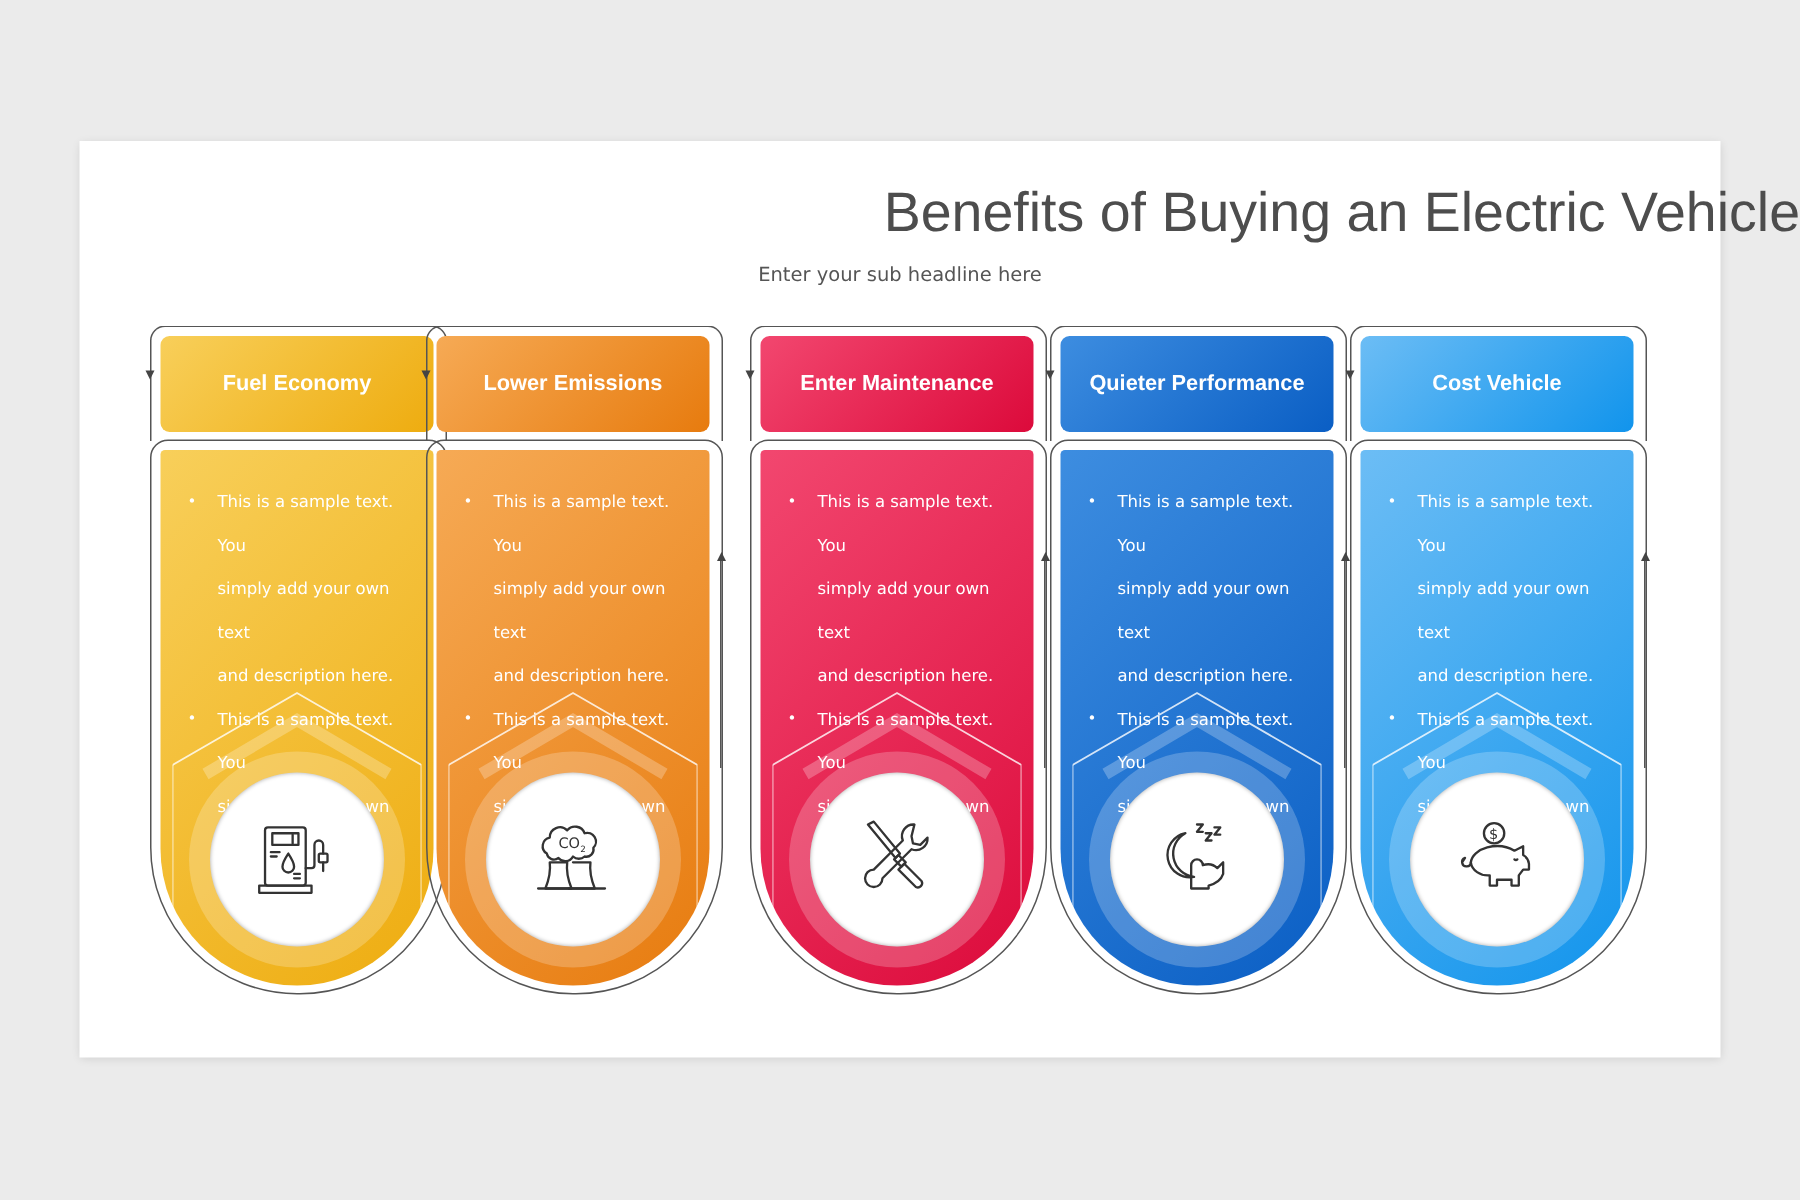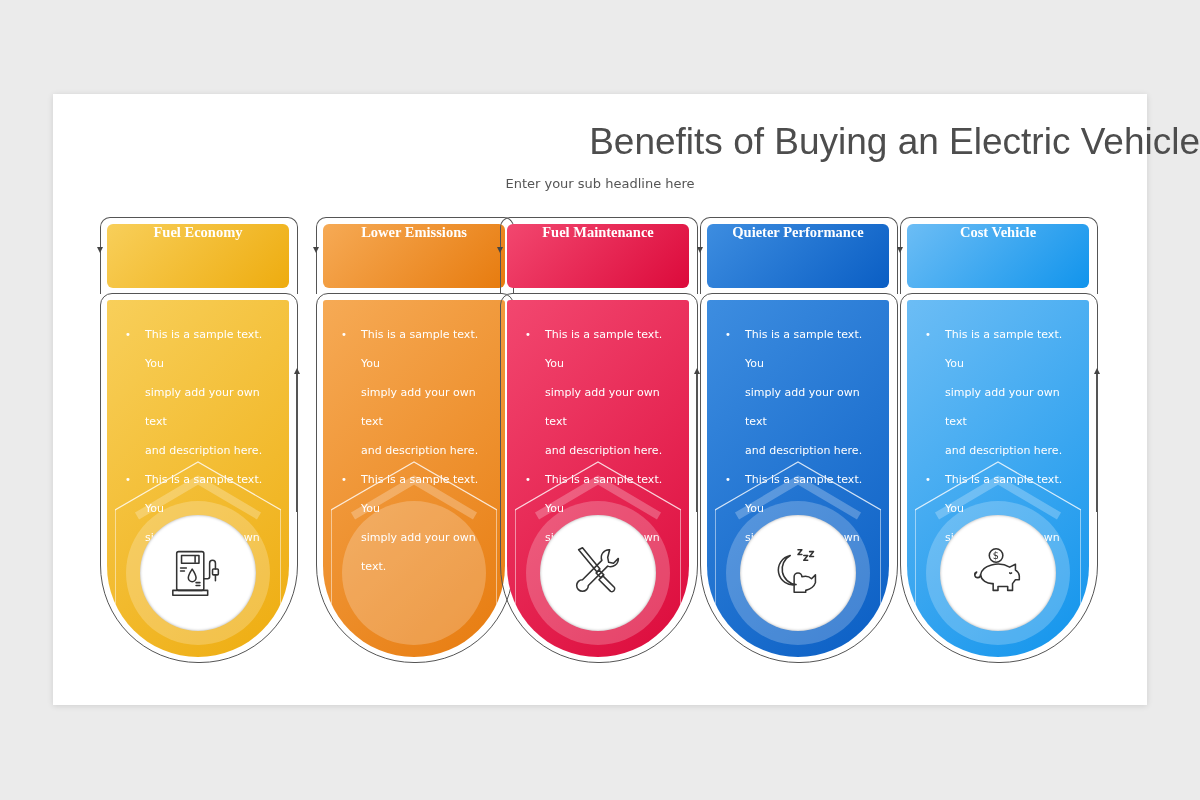--- a/index.html
+++ b/index.html
@@ -2,21 +2,21 @@
 <html><head>
 <meta charset="utf-8">
 <style>
   html, body { margin:0; padding:0; }
   body { width:1200px; height:800px; background:#ebebeb; position:relative; overflow:hidden; font-family:"Liberation Sans", sans-serif; }
   .slide { position:absolute; left:53px; top:94px; width:1094px; height:611px; background:#ffffff; box-shadow:0 1px 6px rgba(0,0,0,0.12); }
   .title { position:absolute; left:0; width:1200px; top:121px; text-align:right; font-size:37px; color:#4d4d4d; font-family:"Liberation Sans", sans-serif; }
   .subtitle { position:absolute; left:0; width:1200px; top:176px; text-align:center; font-size:13px; color:#555; font-family:"DejaVu Sans", sans-serif; }
   .col { position:absolute; top:217px; width:200px; height:448px; }
   .frame-top { position:absolute; left:0; top:0; width:196px; height:76px; border:1.5px solid #555; border-bottom:none; border-radius:10px 10px 0 0; }
-  .hdr { position:absolute; left:7px; top:7px; width:182px; height:64px; border-radius:6px; display:flex; justify-content:center; color:#fff; font-weight:bold; font-size:14.5px; font-family:Liberation Serif, serif; }
+  .hdr { position:absolute; left:7px; top:7px; width:182px; height:64px; border-radius:6px; display:flex; align-items:center; justify-content:center; color:#fff; font-weight:bold; font-size:14.5px; font-family:Liberation Sans, sans-serif; }
   .arrow-down { position:absolute; left:-3px; top:30px; width:0; height:0; border-left:3px solid transparent; border-right:3px solid transparent; border-top:6px solid #444; }
   .body-frame { position:absolute; left:0; top:76px; width:196px; height:368px; border:1.5px solid #555; border-radius:12px 12px 98px 98px; }
   .body { position:absolute; left:7px; top:83px; width:182px; height:357px; border-radius:3px 3px 91px 91px; overflow:hidden; }
   .arrow-up-line { position:absolute; right:3px; top:155px; width:1px; height:140px; background:#555; }
   .arrow-up { position:absolute; right:0px; top:151px; width:0; height:0; border-left:3px solid transparent; border-right:3px solid transparent; border-bottom:6px solid #444; }
   ul.txt { list-style:none; margin:4px; padding:16px 10px 0 14px; color:#fff; font-size:11px; font-family:"DejaVu Sans", sans-serif; line-height:29px; }
   ul.txt li { position:relative; padding-left:20px; }
   ul.txt li::before { content:"•"; position:absolute; left:0; top:0; font-size:10px; }
   .house { position:absolute; left:8px; top:160px; width:166px; height:190px; }
   .ring { position:absolute; left:19px; top:201px; width:144px; height:144px; border-radius:50%; }
@@ -62,47 +62,57 @@
               <line x1="30" y1="47" x2="34" y2="47"></line>
               <path d="M38 40 h4 a2 2 0 0 0 2 -2 v-14 a3 3 0 0 1 6 0 v6"></path>
               <rect x="47" y="30" width="6" height="6" rx="1"></rect>
               <line x1="50" y1="36" x2="50" y2="42"></line>
             </svg></span>
       </div>
     </div>
     <div class="arrow-up-line"></div>
     <div class="arrow-up"></div>
   </div>
-    <div class="col" style="left: 316px; padding-left: 43px;">
+    <div class="col" style="left: 284px;">
     <div class="frame-top"></div>
     <div class="arrow-down"></div>
     <div class="hdr" style="background:linear-gradient(135deg, #f6aa55 0%, #e77b0e 100%)">
         <span>Lower Emissions</span>
       </div>
     <div class="body-frame"></div>
     <div class="body" style="background: linear-gradient(135deg, rgb(246, 170, 85) 0%, rgb(231, 123, 14) 100%); left: 7px; top: 83px;">
       <ul class="txt">
           <li><span>This is a sample text. You</span><br><span>simply add your own text</span><br><span>and description here.</span></li>
           <li><span>This is a sample text. You</span><br><span>simply add your own text.</span></li>
         </ul>
       <svg class="house" viewBox="0 0 166 190">
         <path d="M0 50 L83 2 L166 50 V190" fill="none" stroke="rgba(255,255,255,0.8)" stroke-width="1.2"></path>
         <path d="M0 50 V190" fill="none" stroke="rgba(255,255,255,0.8)" stroke-width="1.2"></path>
         <path d="M22 56 L83 20 L144 56" fill="none" stroke="rgba(255,255,255,0.25)" stroke-width="8"></path>
       </svg>
       <div class="ring" style="background:rgba(255,255,255,0.22)"></div>
+      <div class="circle">
+        <span><svg viewBox="0 0 64 64" fill="none" stroke="#333" stroke-width="1.6" stroke-linejoin="round" stroke-linecap="round">
+              <path d="M14 30 a6 6 0 0 1 2 -11 a7 7 0 0 1 12 -5 a7 7 0 0 1 12 2 a6 6 0 0 1 6 10 a5 5 0 0 1 -6 6 a6 6 0 0 1 -8 0 a6 6 0 0 1 -10 1 a5 5 0 0 1 -8 -3z"></path>
+              <text x="22" y="26" font-size="10" font-family="DejaVu Sans, sans-serif" fill="#333" stroke="none">CO</text>
+              <text x="37" y="29" font-size="6" font-family="DejaVu Sans, sans-serif" fill="#333" stroke="none">2</text>
+              <path d="M16 36 h12 q-1 8 3 18 h-18 q4 -10 3 -18z"></path>
+              <path d="M32 36 h12 q-1 8 3 18 h-18"></path>
+              <line x1="8" y1="54" x2="54" y2="54"></line>
+            </svg></span>
+      </div>
     </div>
     <div class="arrow-up-line"></div>
     <div class="arrow-up"></div>
   </div>
     <div class="col" style="left: 500px;">
     <div class="frame-top"></div>
     <div class="arrow-down"></div>
     <div class="hdr" style="background:linear-gradient(135deg, #f2476f 0%, #dc0a3b 100%)">
-        <span>Fuel Maintenance</span>
+        <span>Enter Maintenance</span>
       </div>
     <div class="body-frame"></div>
     <div class="body" style="background: linear-gradient(135deg, rgb(242, 71, 111) 0%, rgb(220, 10, 59) 100%); left: 7px; top: 83px;">
       <ul class="txt">
           <li><span>This is a sample text. You</span><br><span>simply add your own text</span><br><span>and description here.</span></li>
           <li><span>This is a sample text. You</span><br><span>simply add your own text.</span></li>
         </ul>
       <svg class="house" viewBox="0 0 166 190">
         <path d="M0 50 L83 2 L166 50 V190" fill="none" stroke="rgba(255,255,255,0.8)" stroke-width="1.2"></path>
         <path d="M0 50 V190" fill="none" stroke="rgba(255,255,255,0.8)" stroke-width="1.2"></path>
@@ -114,21 +124,21 @@
               <path d="M12 10 l4 -2 l18 22 l-3 3 z"></path>
               <path d="M33 31 l5 5 l-3 3 l-5 -5z"></path>
               <path d="M37 37 l12 12 a3 3 0 0 1 -4 4 l-12 -12z"></path>
               <path d="M44 10 a8 8 0 0 0 -8 11 l-20 20 a6 6 0 1 0 6 6 l20 -20 a8 8 0 0 0 11 -8 l-5 5 l-5 -1 l-1 -5 z"></path>
             </svg></span>
       </div>
     </div>
     <div class="arrow-up-line"></div>
     <div class="arrow-up"></div>
   </div>
-    <div class="col" style="left: 700px; padding-left: 44px;">
+    <div class="col" style="left: 700px;">
     <div class="frame-top"></div>
     <div class="arrow-down"></div>
     <div class="hdr" style="background:linear-gradient(135deg, #3d8de0 0%, #0a5ec4 100%)">
         <span>Quieter Performance</span>
       </div>
     <div class="body-frame"></div>
     <div class="body" style="background: linear-gradient(135deg, rgb(61, 141, 224) 0%, rgb(10, 94, 196) 100%); left: 7px; top: 83px;">
       <ul class="txt">
           <li><span>This is a sample text. You</span><br><span>simply add your own text</span><br><span>and description here.</span></li>
           <li><span>This is a sample text. You</span><br><span>simply add your own text.</span></li>

